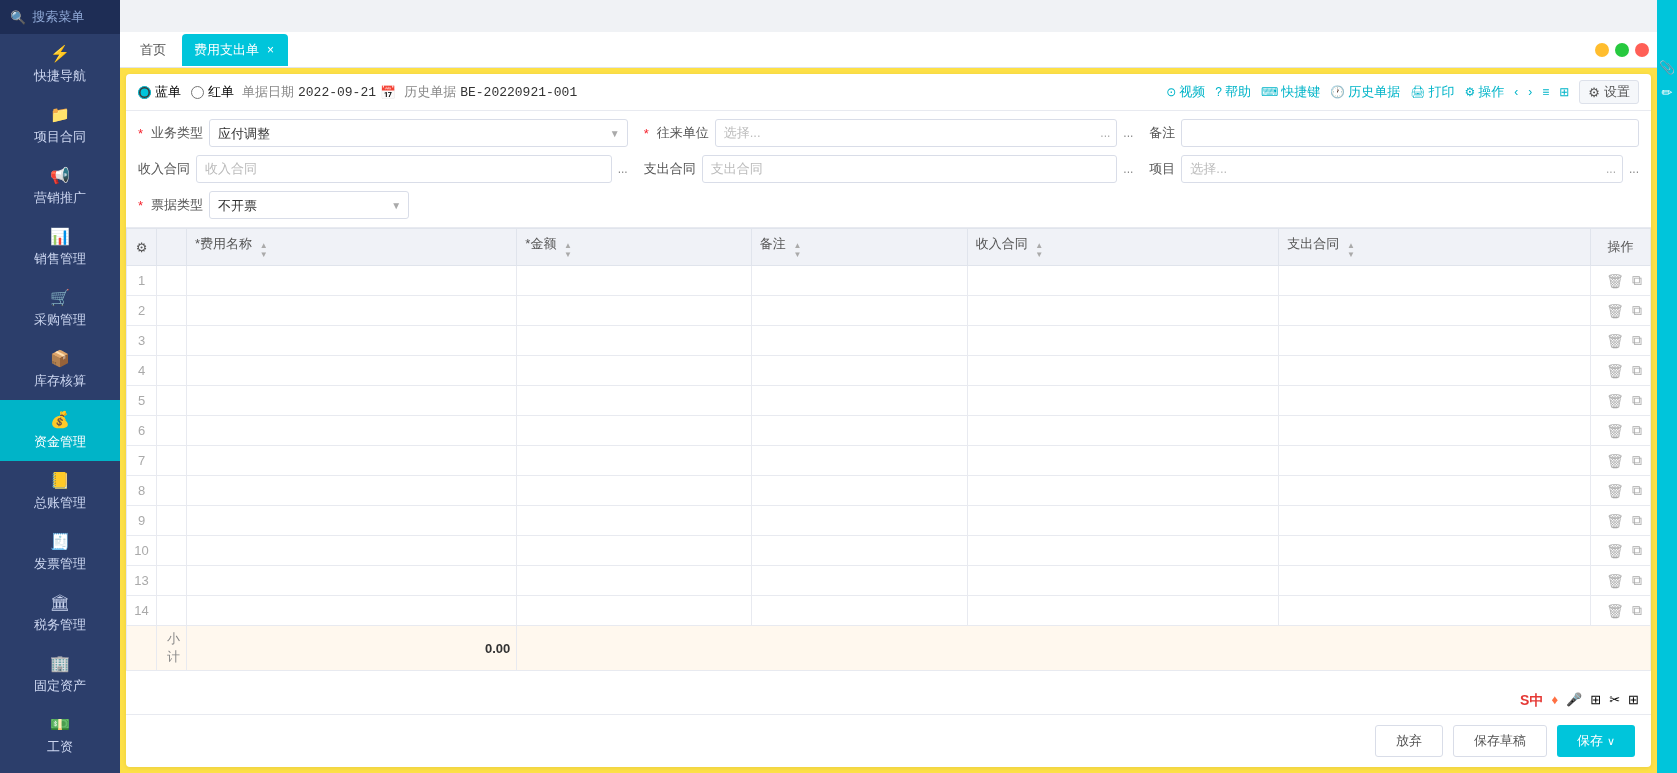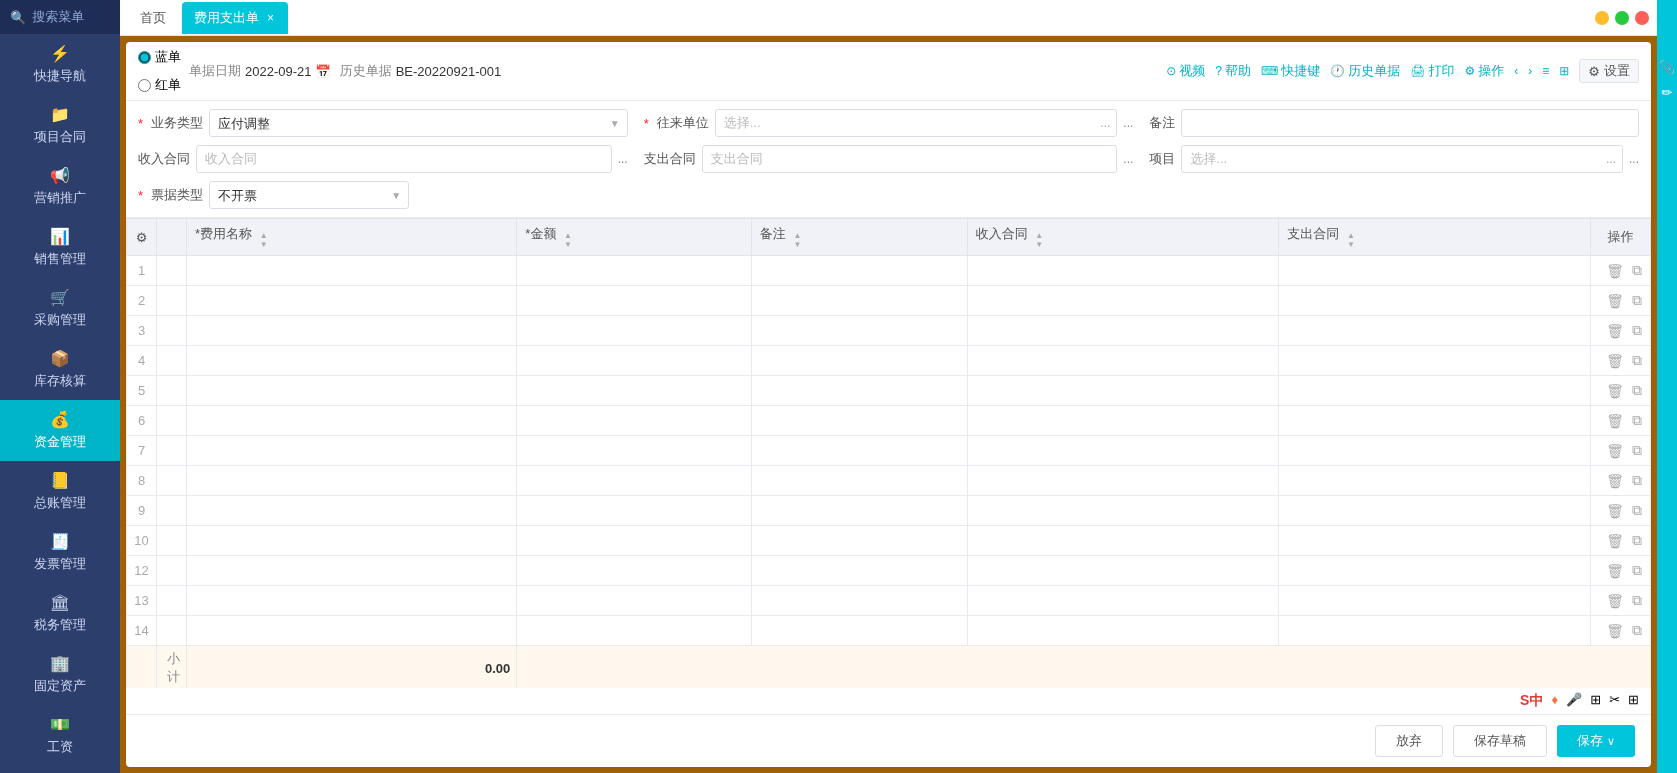--- a/index.html
+++ b/index.html
@@ -37,22 +37,23 @@
       transition: background 0.2s;
     }
     .sidebar-item.active { background: #00b4c8; color: #fff; }
     .sidebar-item .icon { font-size: 16px; }
 
     
     .main-area {
       flex: 1;
       display: flex;
       flex-direction: column;
-      background: #a16207;
+      background: #fde047;
       overflow: hidden;
+      margin-top: 32px;
     }
 
     
     .tabs-bar {
       display: flex;
       align-items: center;
       background: #fff;
       border-bottom: 1px solid #e0e4ec;
       padding: 0 8px;
       height: 36px;
@@ -96,26 +97,26 @@
     
     .toolbar {
       display: flex;
       align-items: center;
       padding: 6px 12px;
       border-bottom: 1px solid #e8eaf0;
       gap: 8px;
       flex-shrink: 0;
       flex-wrap: wrap;
     }
-    .radio-group { display: flex; gap: 10px; align-items: center; flex-direction: column; }
+    .radio-group { display: flex; gap: 10px; align-items: center; }
     .radio-label { display: flex; align-items: center; gap: 4px; cursor: pointer; font-size: 13px; }
     .radio-blue { accent-color: #00c5db; }
     .field-group { display: flex; align-items: center; gap: 4px; font-size: 13px; color: #666; }
     .field-label { color: #888; white-space: nowrap; }
-    .field-value { color: #333; }
+    .field-value { color: #333; font-family: Liberation Mono, monospace; }
     .toolbar-right { margin-left: auto; display: flex; align-items: center; gap: 10px; }
     .toolbar-link { color: #00b4c8; font-size: 12px; cursor: pointer; display: flex; align-items: center; gap: 3px; }
     .settings-btn {
       display: flex; align-items: center; gap: 4px;
       background: #f5f7fa; border: 1px solid #dde1ea;
       border-radius: 3px; padding: 2px 8px; cursor: pointer; font-size: 12px; color: #555;
     }
 
     
     .form-area {
@@ -598,35 +599,20 @@
     <td></td>
     <td></td>
     <td>
       <div class="op-cell">
         <button class="icon-btn">🗑</button>
         <button class="icon-btn">⧉</button>
       </div>
     </td>
   </tr>
             <tr>
-    <td style="text-align:center;color:#aaa;">12</td>
-    <td style="text-align:center;color:#aaa;"></td>
-    <td></td>
-    <td></td>
-    <td></td>
-    <td></td>
-    <td></td>
-    <td>
-      <div class="op-cell">
-        <button class="icon-btn">🗑</button>
-        <button class="icon-btn">⧉</button>
-      </div>
-    </td>
-  </tr>
-            <tr>
     <td style="text-align:center;color:#aaa;">13</td>
     <td style="text-align:center;color:#aaa;"></td>
     <td></td>
     <td></td>
     <td></td>
     <td></td>
     <td></td>
     <td>
       <div class="op-cell">
         <button class="icon-btn">🗑</button>

